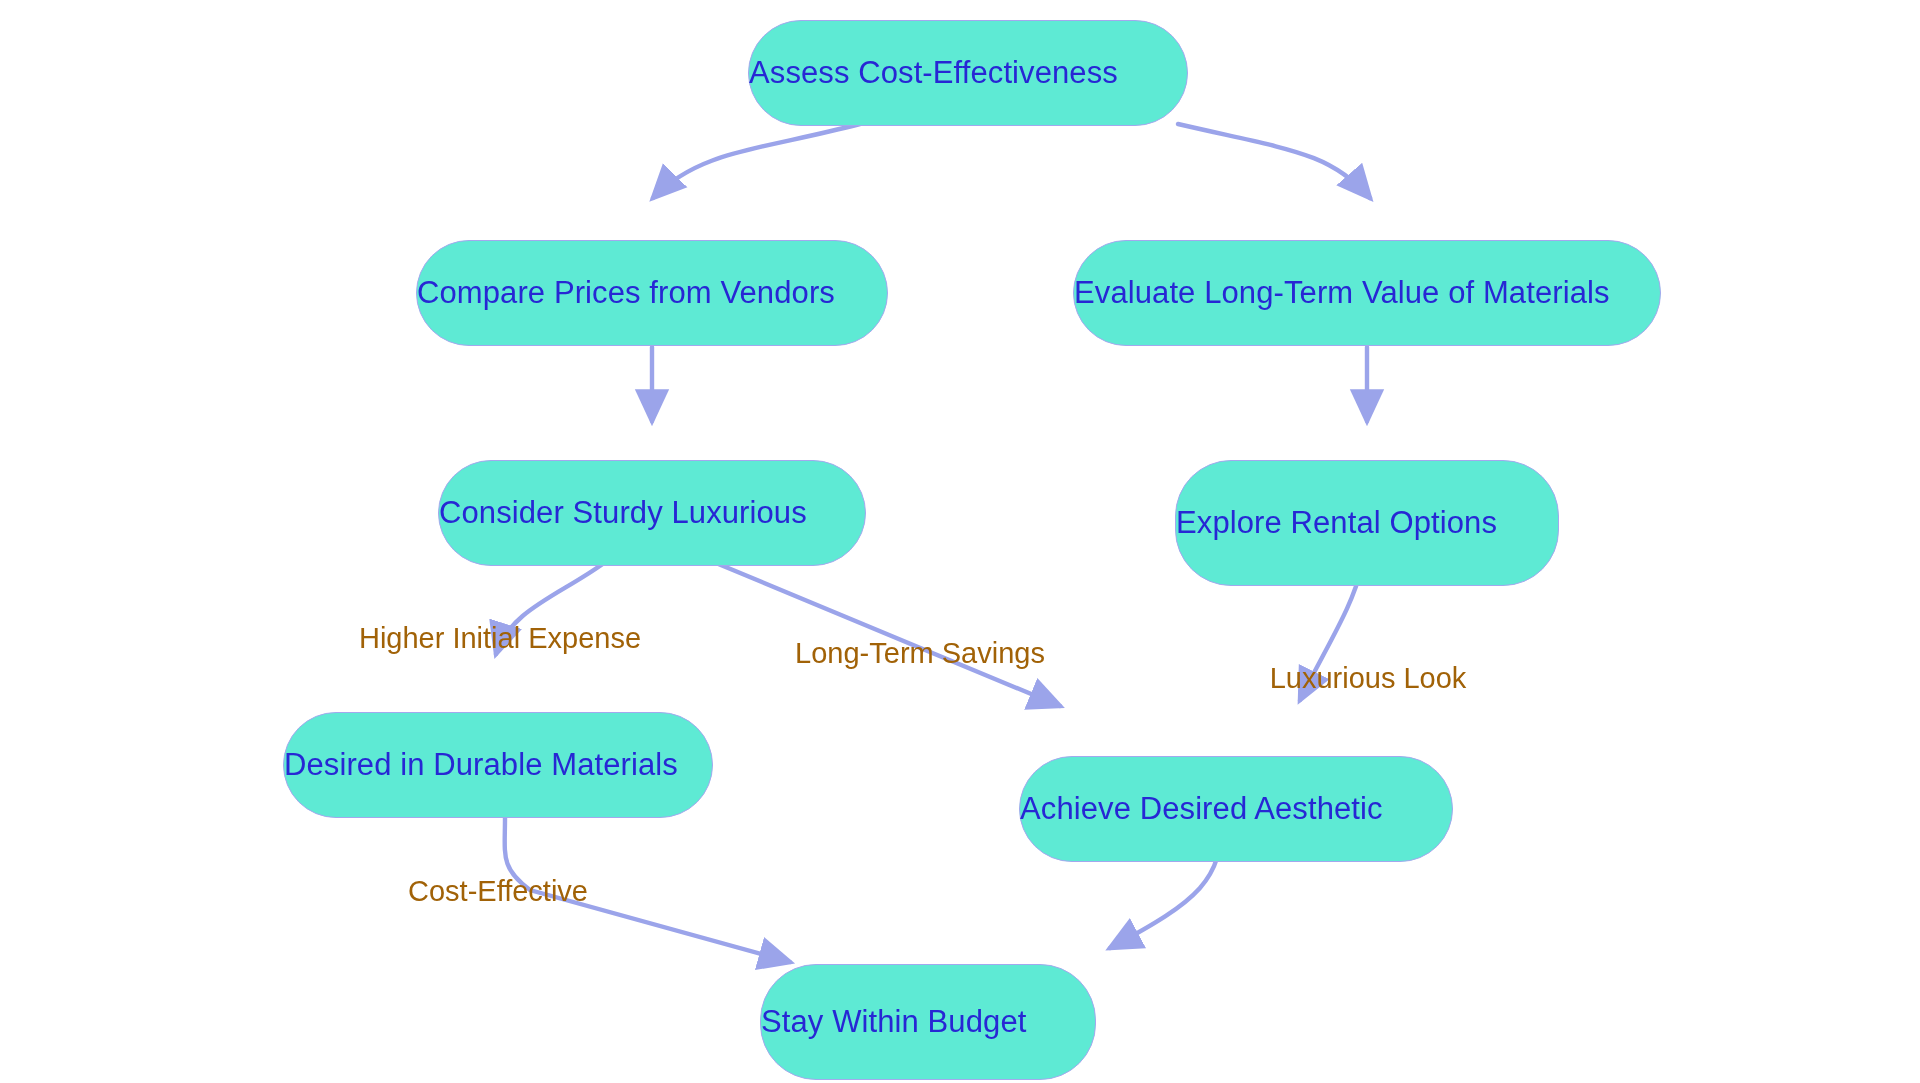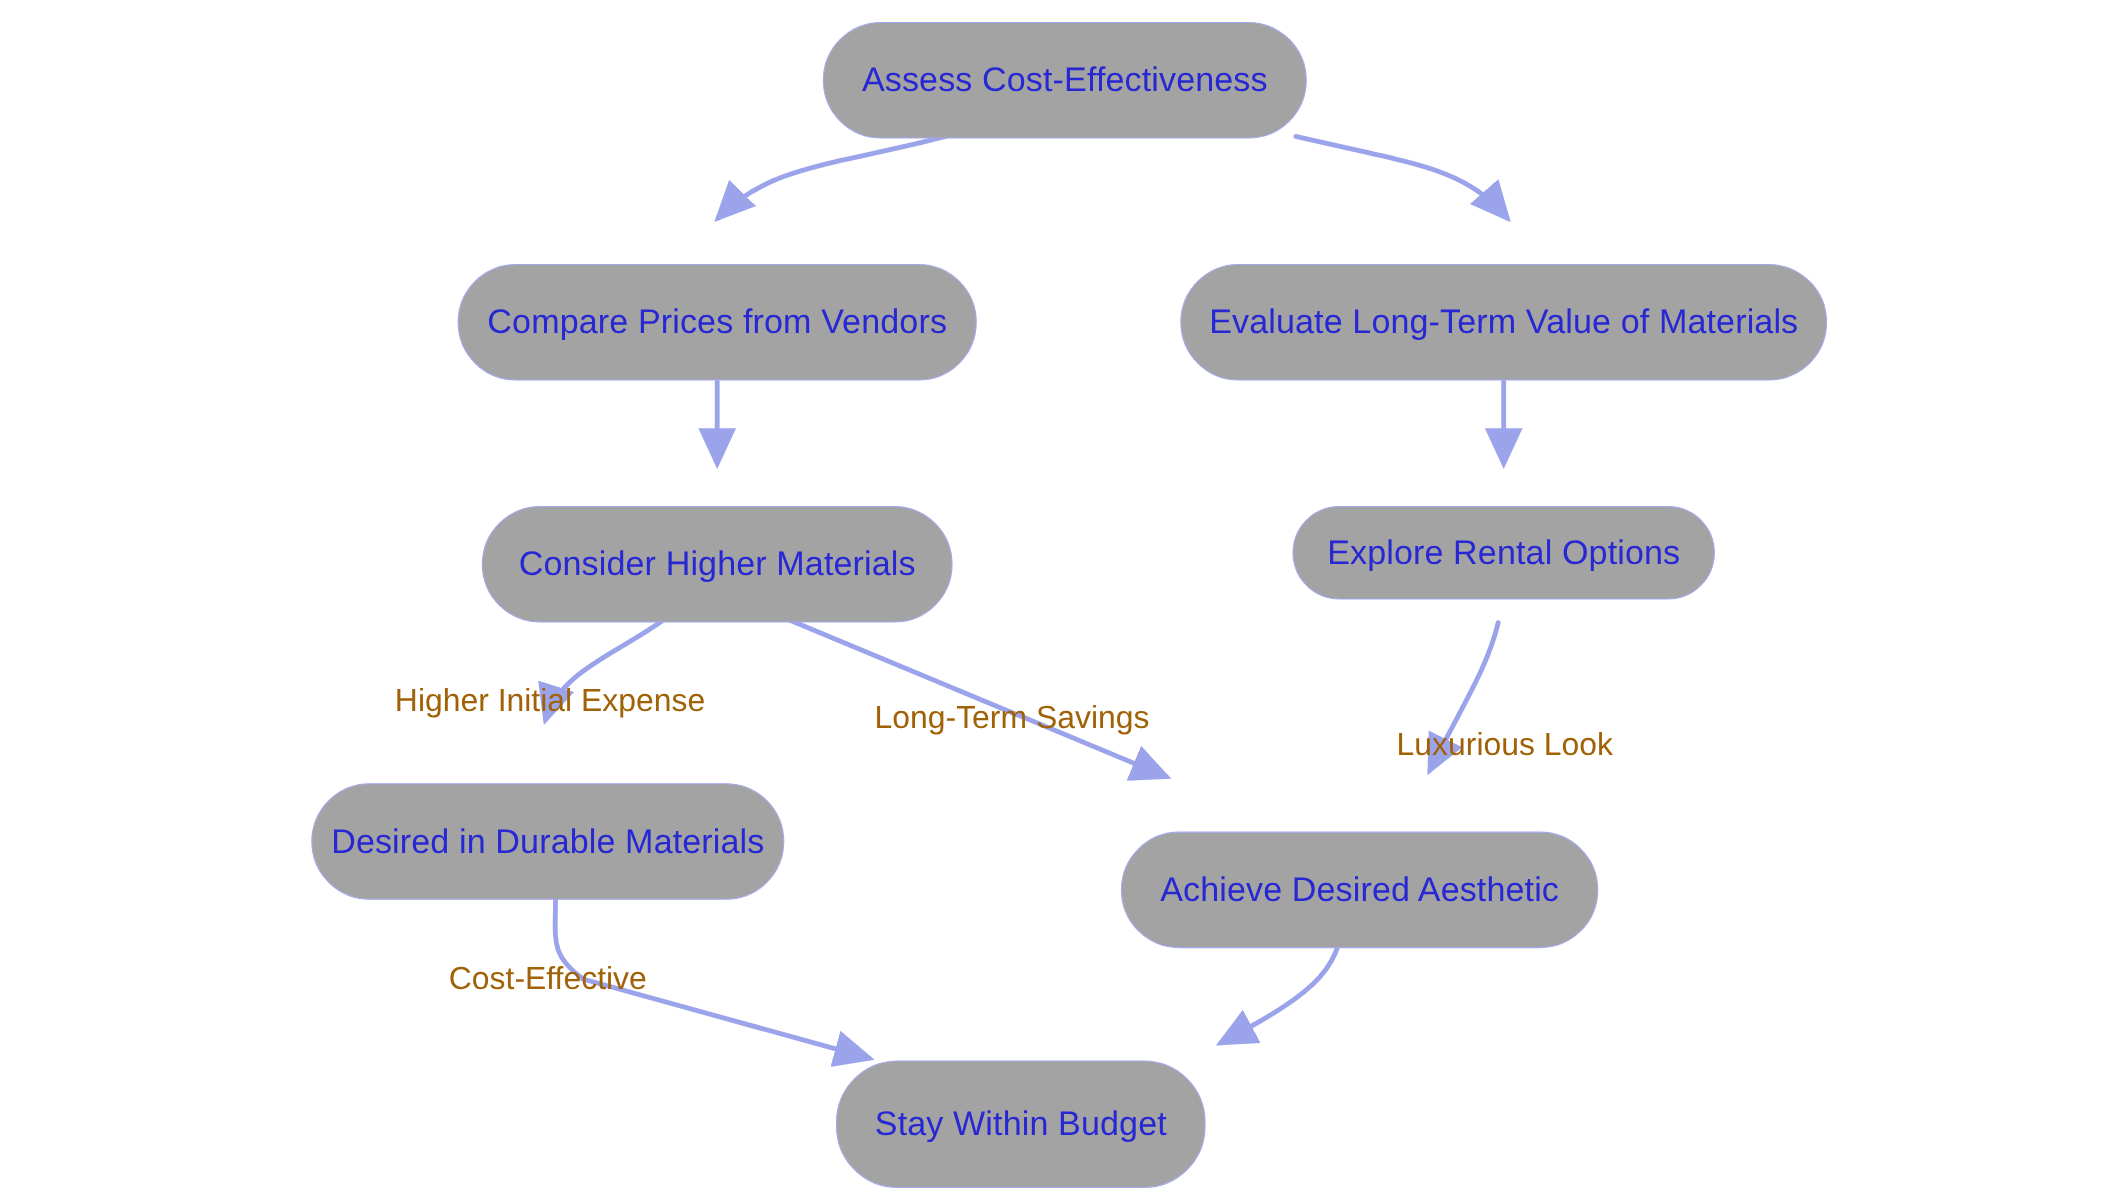--- a/index.html
+++ b/index.html
@@ -24,26 +24,26 @@
     position: absolute;
     left: 0;
     top: 0;
     width: 1920px;
     height: 1083px;
     pointer-events: none;
   }
   .node {
     position: absolute;
     box-sizing: border-box;
-    background: #a3a3a3;
+    background: #5eead4;
     border: 1.6px solid #a3a8ee;
     border-radius: 56px;
     display: flex;
     align-items: center;
-    justify-content: center;
+    justify-content: flex-start;
     color: #2727d4;
     font-size: 31px;
     font-weight: 400;
     letter-spacing: 0.1px;
     white-space: nowrap;
     user-select: none;
   }
   .edge-label {
     position: absolute;
     color: #a16207;
@@ -94,24 +94,24 @@
 
   <div class="node" style="left:416px; top:240px; width:472px; height:106px;">
     <span>Compare Prices from Vendors</span>
   </div>
 
   <div class="node" style="left:1073px; top:240px; width:588px; height:106px;">
     <span>Evaluate Long-Term Value of Materials</span>
   </div>
 
   <div class="node" style="left:438px; top:460px; width:428px; height:106px;">
-    <span>Consider Higher Materials</span>
+    <span>Consider Sturdy Luxurious</span>
   </div>
 
-  <div class="node" style="left:1175px; top:460px; width:384px; height:85px;">
+  <div class="node" style="left:1175px; top:460px; width:384px; height:126px;">
     <span>Explore Rental Options</span>
   </div>
 
   <div class="node" style="left:283px; top:712px; width:430px; height:106px;">
     <span>Desired in Durable Materials</span>
   </div>
 
   <div class="node" style="left:1019px; top:712px; width:434px; height:106px;margin-top:44px;">
     <span>Achieve Desired Aesthetic</span>
   </div>

